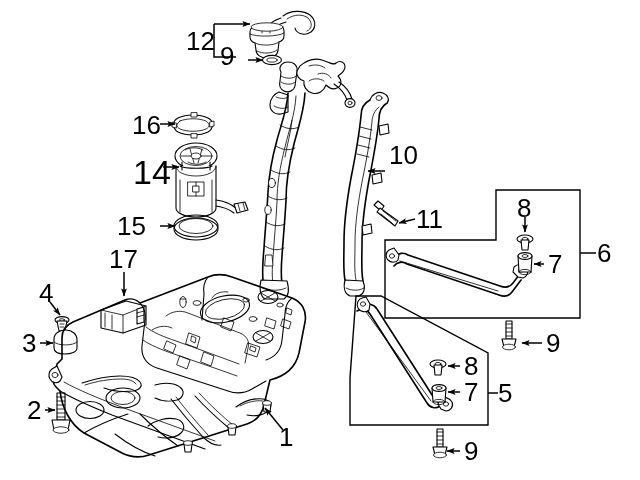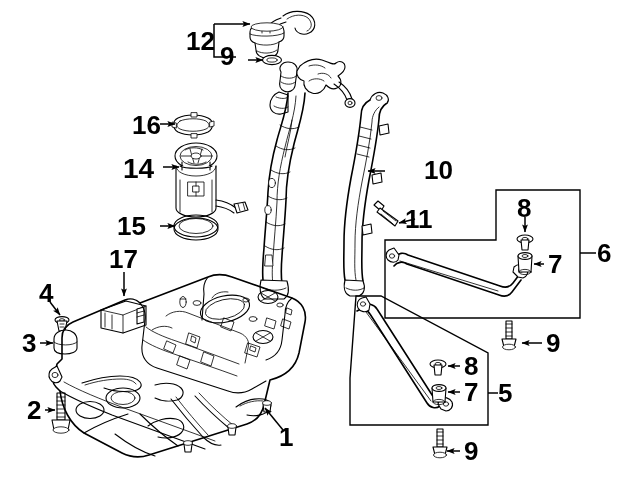--- a/index.html
+++ b/index.html
@@ -18,21 +18,21 @@
   #art {
     position: absolute;
     left: 0;
     top: 0;
     width: 640px;
     height: 480px;
   }
   .callout {
     position: absolute;
     font-family: "Liberation Sans", sans-serif;
-    font-weight: 700;
+    font-weight: 400;
     color: #000000;
     line-height: 1;
     white-space: nowrap;
     user-select: none;
   }
 </style>
 </head>
 <body>
 
 <div id="diagram-root">
@@ -417,22 +417,22 @@
   <span class="callout" style="left:22px;  top:330px; font-size:26px;">3</span>
   <span class="callout" style="left:39px;  top:280px; font-size:26px;">4</span>
   <span class="callout" style="left:498px; top:380px; font-size:26px;">5</span>
   <span class="callout" style="left:597px; top:240px; font-size:26px;">6</span>
   <span class="callout" style="left:548px; top:251px; font-size:26px;">7</span>
   <span class="callout" style="left:464px; top:379px; font-size:26px;">7</span>
   <span class="callout" style="left:517px; top:195px; font-size:26px;">8</span>
   <span class="callout" style="left:464px; top:353px; font-size:26px;">8</span>
   <span class="callout" style="left:546px; top:330px; font-size:26px;">9</span>
   <span class="callout" style="left:464px; top:438px; font-size:26px;">9</span>
-  <span class="callout" style="left:389px; top:157px; font-size:26px;margin-left:35px;">10</span>
-  <span class="callout" style="left:405px; top:206px; font-size:26px;text-align:right;">11</span>
+  <span class="callout" style="left:389px; top:142px; font-size:26px;">10</span>
+  <span class="callout" style="left:416px; top:206px; font-size:26px;text-align:right;">11</span>
   <span class="callout" style="left:186px; top:28px;  font-size:26px;">12</span>
   <span class="callout" style="left:220px; top:43px;  font-size:26px;">9</span>
-  <span class="callout" style="left:123px; top:155px; font-size:28px;">14</span>
+  <span class="callout" style="left:133px; top:155px; font-size:34px;">14</span>
   <span class="callout" style="left:117px; top:213px; font-size:26px;">15</span>
   <span class="callout" style="left:132px; top:112px; font-size:26px;">16</span>
   <span class="callout" style="left:109px; top:246px; font-size:26px;">17</span>
 
 </div>
 
 </body></html>

